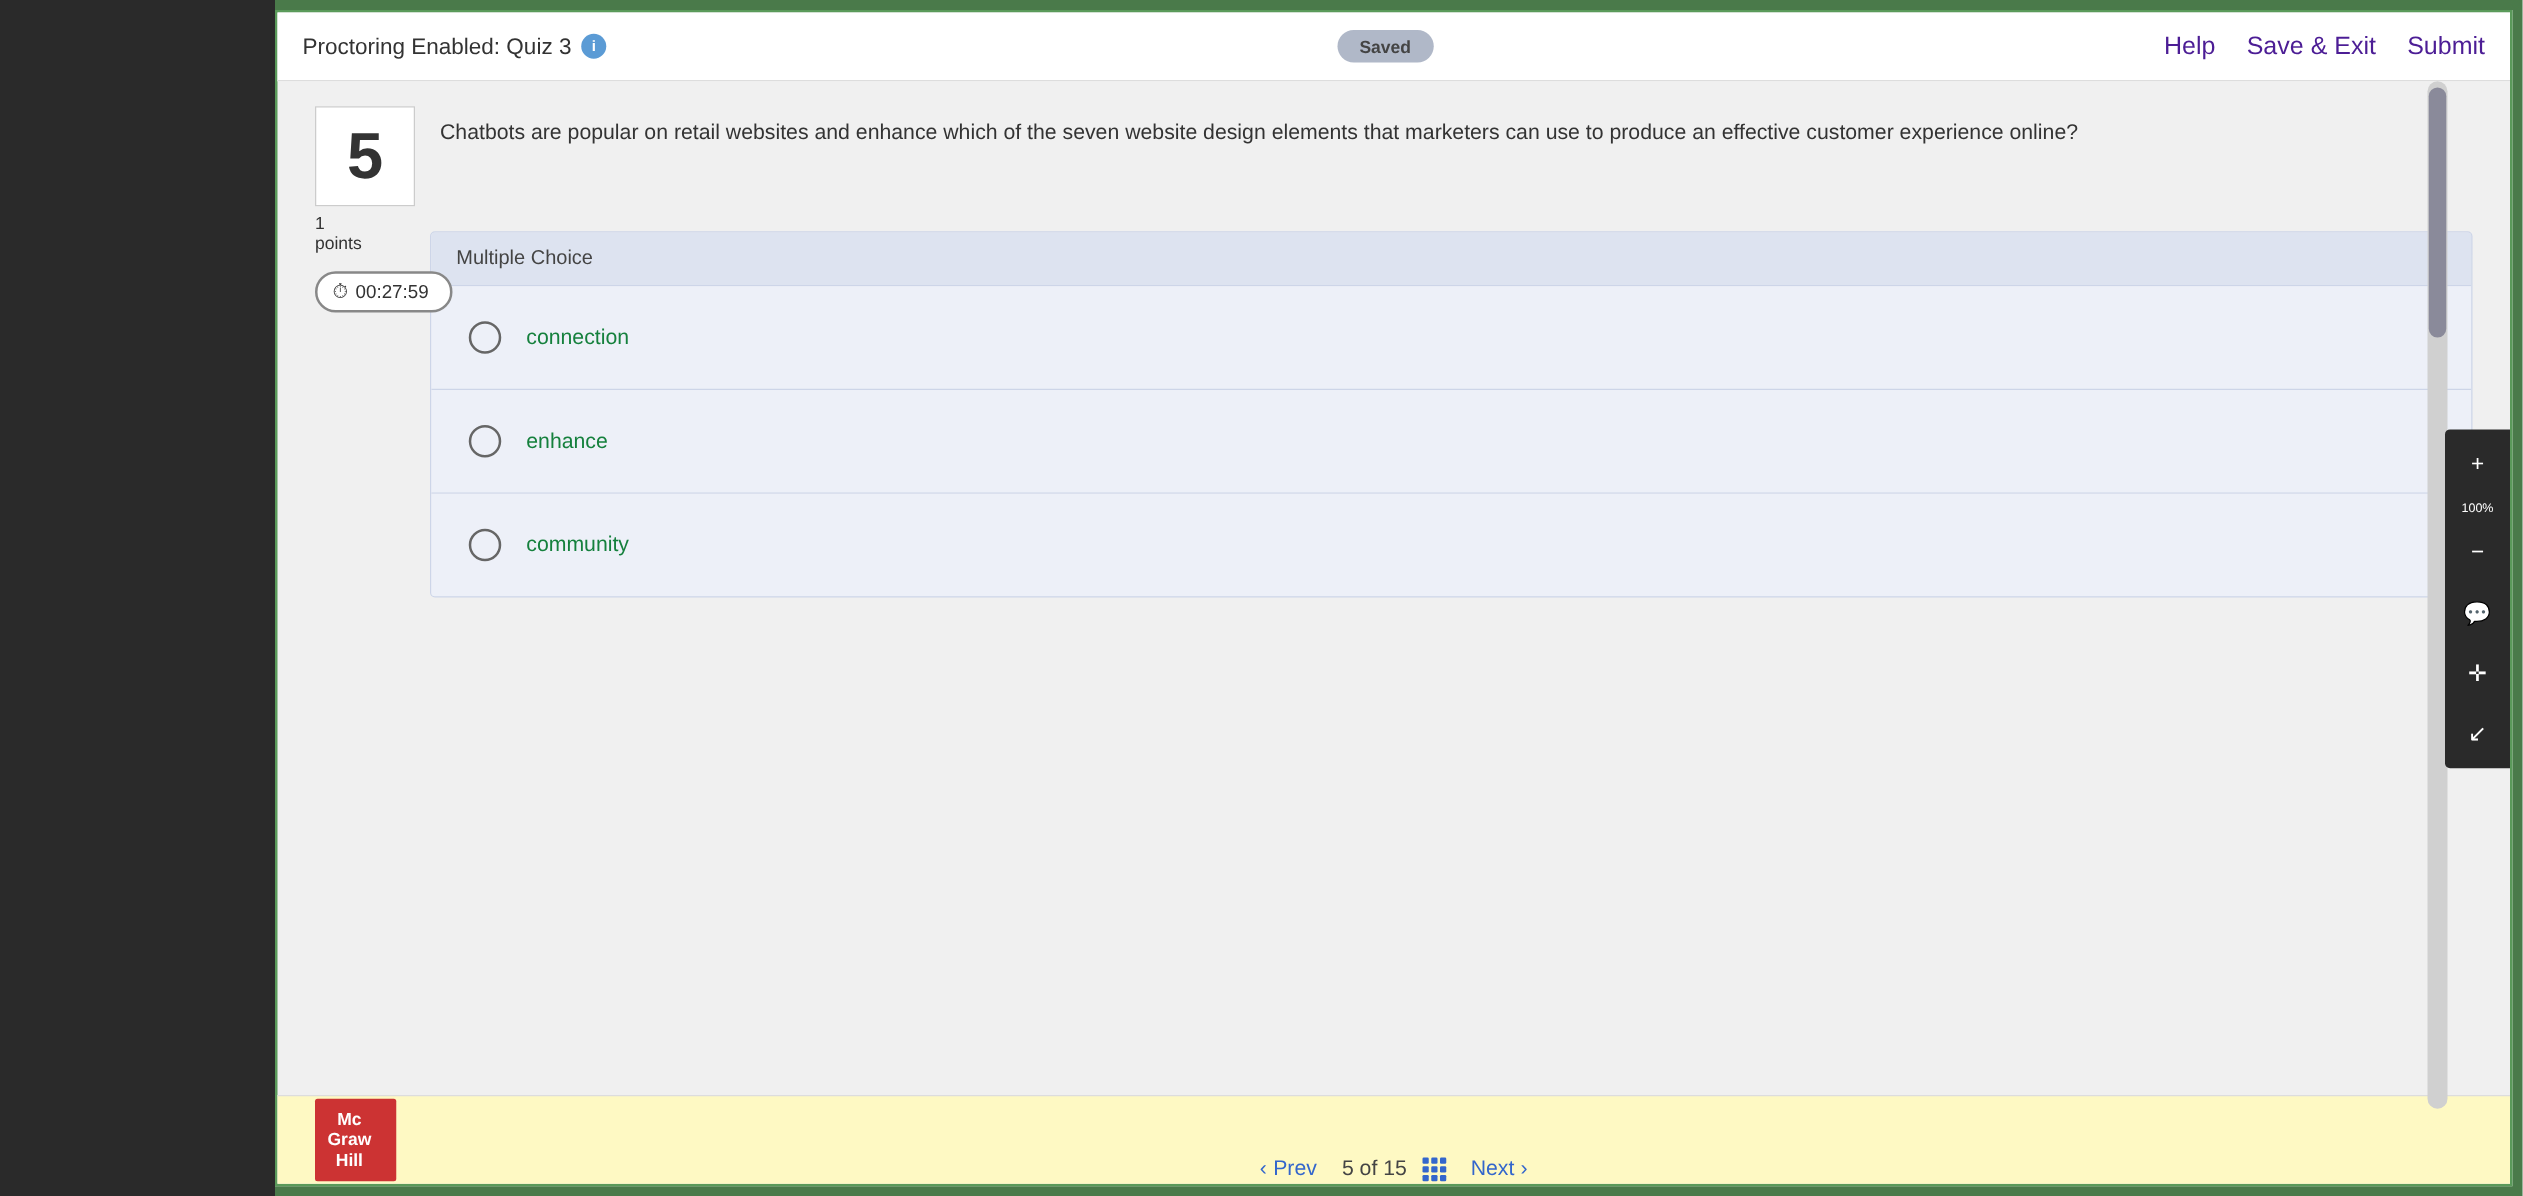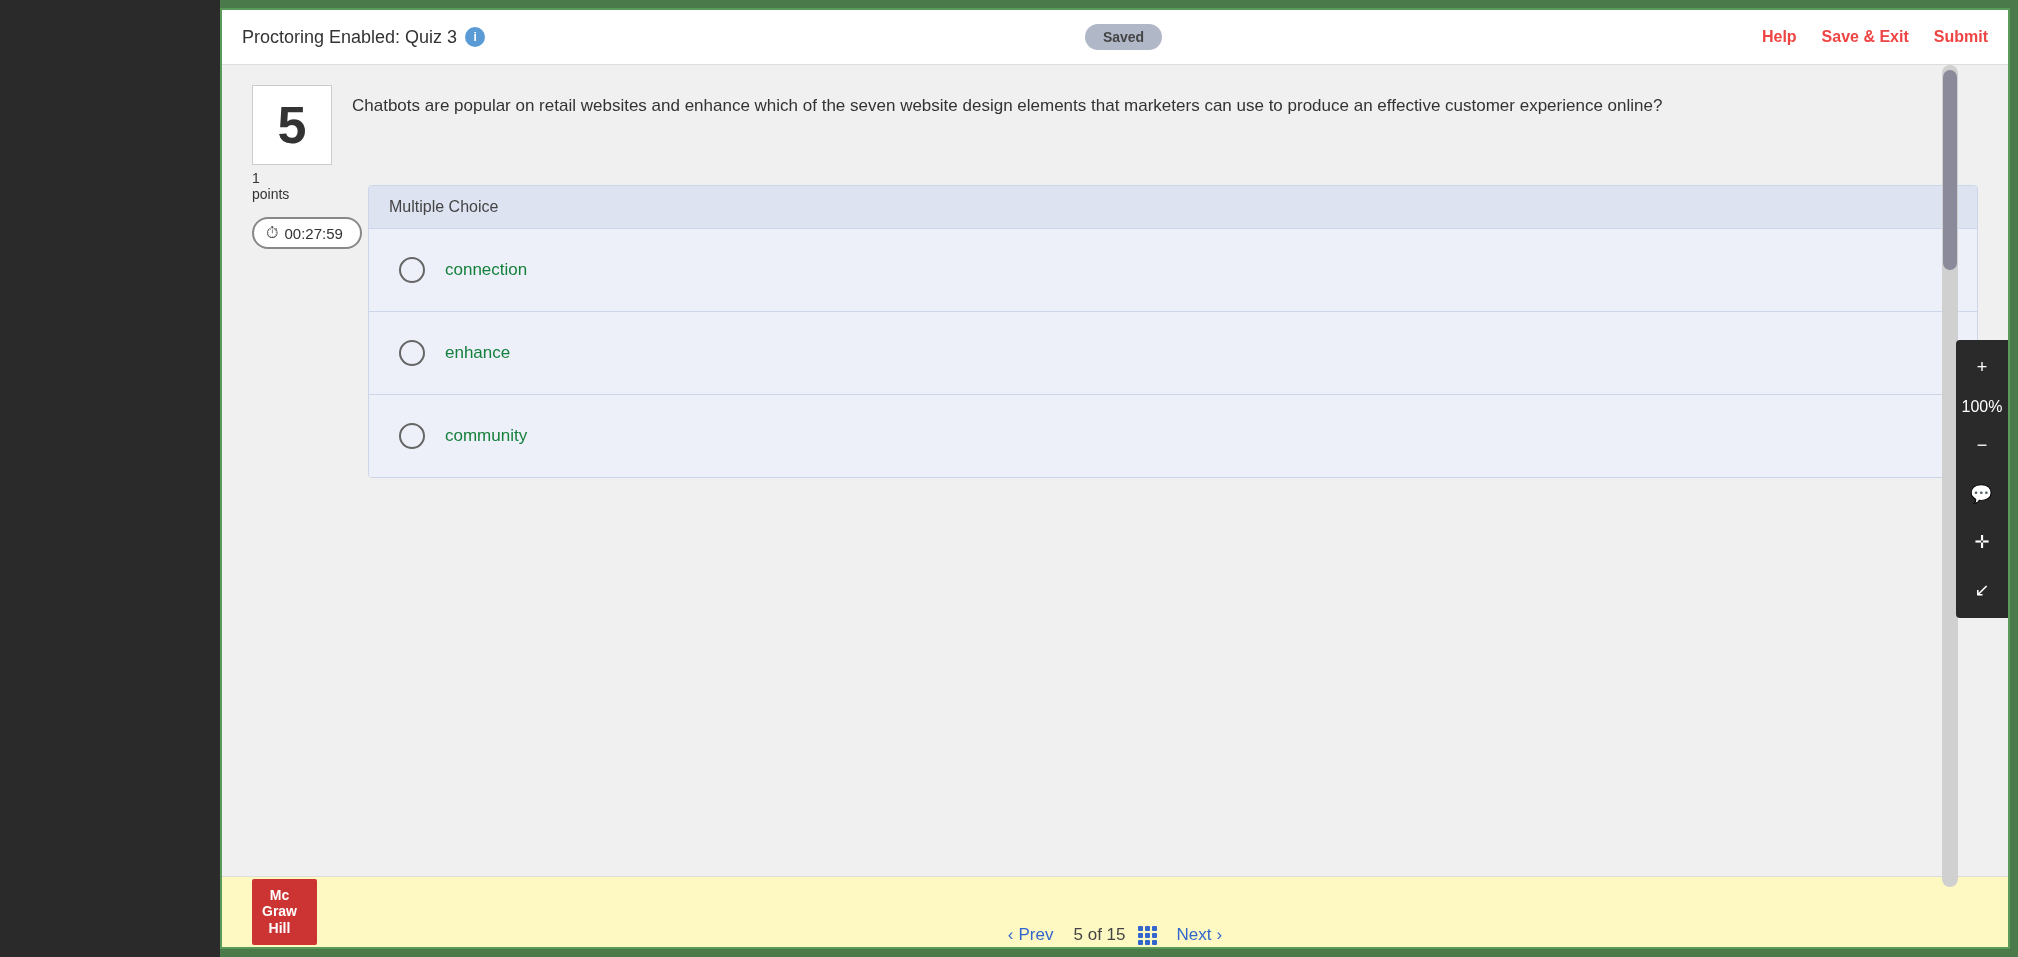--- a/index.html
+++ b/index.html
@@ -75,25 +75,25 @@
       font-weight: bold;
     }
 
     .top-right-actions {
       display: flex;
       gap: 25px;
       align-items: center;
     }
 
     .top-action-link {
-      color: #ef4444;
+      color: #4c1d95;
       text-decoration: none;
-      font-size: 16px;
-      cursor: pointer;
-      font-weight: bold;
+      font-size: 20px;
+      cursor: pointer;
+      font-weight: normal;
     }
 
     
     .question-area {
       flex: 1;
       display: flex;
       flex-direction: column;
       padding: 20px 30px;
       overflow-y: auto;
     }
@@ -155,21 +155,21 @@
       background: #fff;
       width: 110px;
     }
 
     .timer-icon {
       font-size: 16px;
     }
 
     
     .choices-container {
-      margin-left: 116px;
+      margin-left: 92px;
       background: #e8ecf4;
       border: 1px solid #cdd5e8;
       border-radius: 4px;
       overflow: hidden;
     }
 
     .choices-header {
       background: #dde3f0;
       padding: 12px 20px;
       font-size: 16px;
@@ -302,21 +302,21 @@
       width: 36px;
       height: 36px;
       display: flex;
       align-items: center;
       justify-content: center;
       border: none;
       background: none;
     }
 
     .toolbar-btn.zoom-label {
-      font-size: 16px;
+      font-size: 10px;
       height: auto;
     }
 
     
     .scroll-track {
       position: absolute;
       right: 50px;
       top: 55px;
       width: 16px;
       height: calc(100% - 115px);

